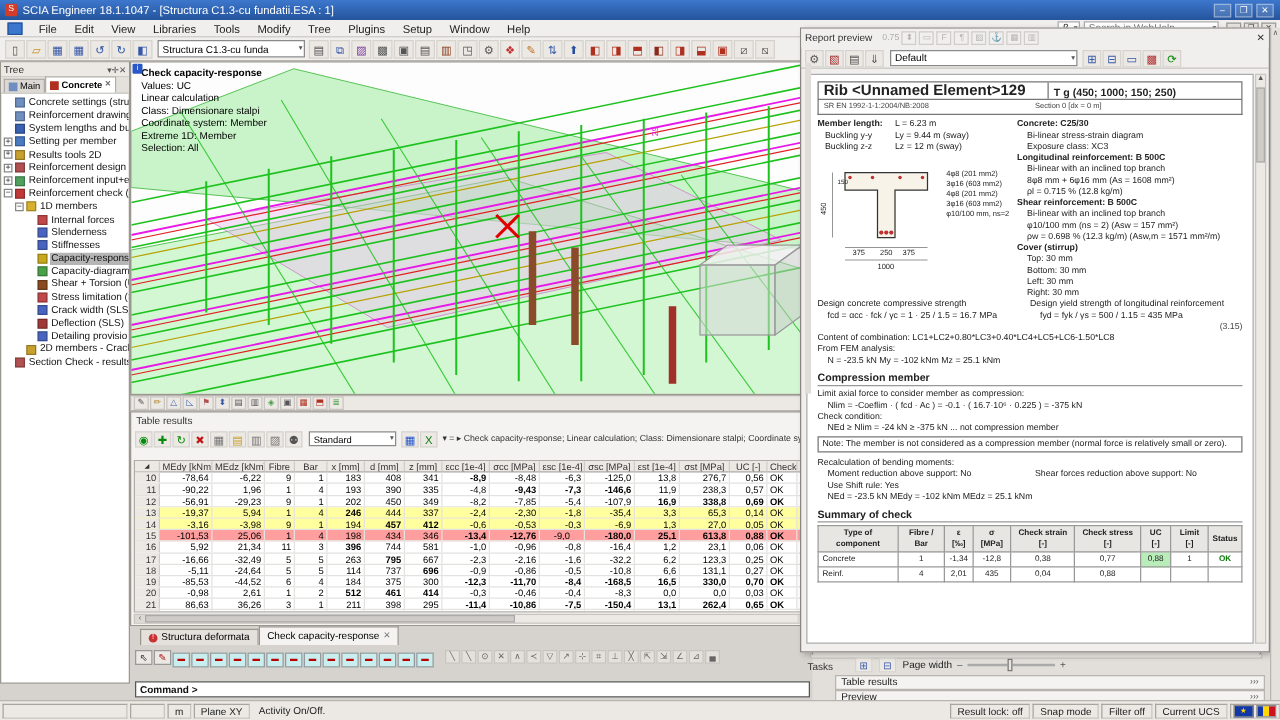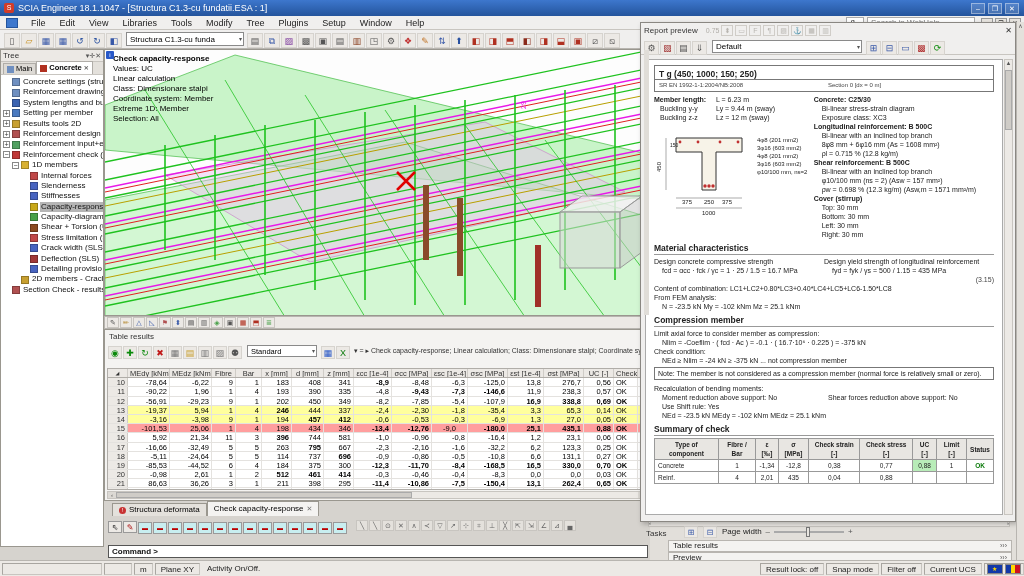--- a/index.html
+++ b/index.html
@@ -587,21 +587,21 @@
         <span class="gcell" style="width: 24px;">1</span>
         <span class="gcell" style="width: 26px;">4</span>
         <span class="gcell" style="width: 30px;">198</span>
         <span class="gcell" style="width: 32px;">434</span>
         <span class="gcell" style="width: 30px;">346</span>
         <span class="gcell b" style="width: 38px;">-13,4</span>
         <span class="gcell b" style="width: 40px;">-12,76</span>
         <span class="gcell" style="width: 36px; text-align: center;">-9,0</span>
         <span class="gcell b" style="width: 40px;">-180,0</span>
         <span class="gcell b" style="width: 36px;">25,1</span>
-        <span class="gcell b" style="width: 40px;">435,1</span>
+        <span class="gcell b" style="width: 40px;">613,8</span>
         <span class="gcell b" style="width: 30px;">0,88</span>
         <span class="gcell b okc" style="width: 24px;">OK</span>
       </div>
       <div class="grow">
         <span class="gcell idc" style="width: 20px;">16</span>
         <span class="gcell" style="width: 42px;">5,92</span>
         <span class="gcell" style="width: 42px;">21,34</span>
         <span class="gcell" style="width: 24px;">11</span>
         <span class="gcell" style="width: 26px;">3</span>
         <span class="gcell b" style="width: 30px;">396</span>
@@ -815,20 +815,21 @@
   </div>
   <div id="rp-tools">
     <span><span class="ic" style="color: rgb(85, 85, 85);">⚙</span><span class="ic" style="color: rgb(160, 48, 48);">▧</span><span class="ic" style="color: rgb(85, 85, 85);">▤</span><span class="ic" style="color: rgb(85, 85, 85);">⇓</span></span>
     <span class="defcombo combo-arr">Default</span>
     <span><span class="ic" style="color: rgb(56, 88, 168);">⊞</span><span class="ic" style="color: rgb(56, 88, 168);">⊟</span><span class="ic" style="color: rgb(56, 88, 168);">▭</span><span class="ic" style="color: rgb(176, 48, 48);">▩</span><span class="ic" style="color: rgb(10, 138, 10);">⟳</span></span>
   </div>
 
   <div id="rp-docwrap">
     <div id="doc">
       <div id="doc-titlerow">
+        <div class="t1">Rib &lt;Unnamed Element&gt;129</div>
         <div class="t2">T g (450; 1000; 150; 250)</div>
       </div>
       <div id="doc-subrow">
         <div>SR EN 1992-1-1:2004/NB:2008</div>
         <div>Section 0 [dx = 0 m]</div>
       </div>
 
       <div class="doc-cols">
         <div class="dcol-l">
           <div class="kv">
@@ -899,21 +900,20 @@
           <div class="bold">Cover (stirrup)</div>
           <div class="indent">
               <div class="ln">Top: 30 mm</div>
               <div class="ln">Bottom: 30 mm</div>
               <div class="ln">Left: 30 mm</div>
               <div class="ln">Right: 30 mm</div>
             </div>
         </div>
       </div>
 
-      <div class="dhead">Material characteristics</div>
       <div class="formula-row">
         <div>
           <div>Design concrete compressive strength</div>
           <div class="indent">fcd = αcc · fck / γc = 1 · 25 / 1.5 = 16.7 MPa</div>
         </div>
         <div>
           <div>Design yield strength of longitudinal reinforcement</div>
           <div class="indent">fyd = fyk / γs = 500 / 1.15 = 435 MPa</div>
           <div class="fref">(3.15)</div>
         </div>

